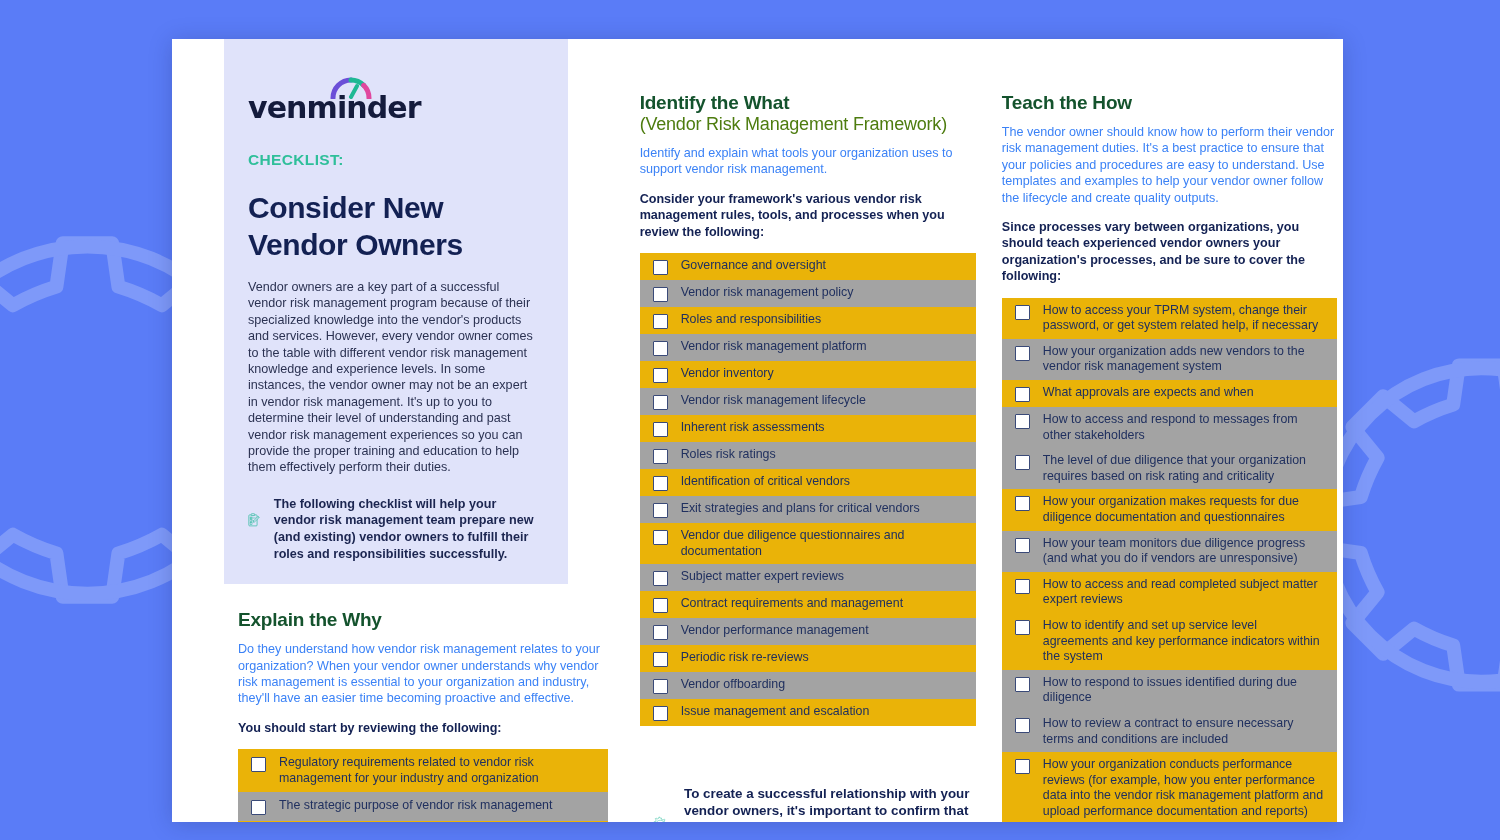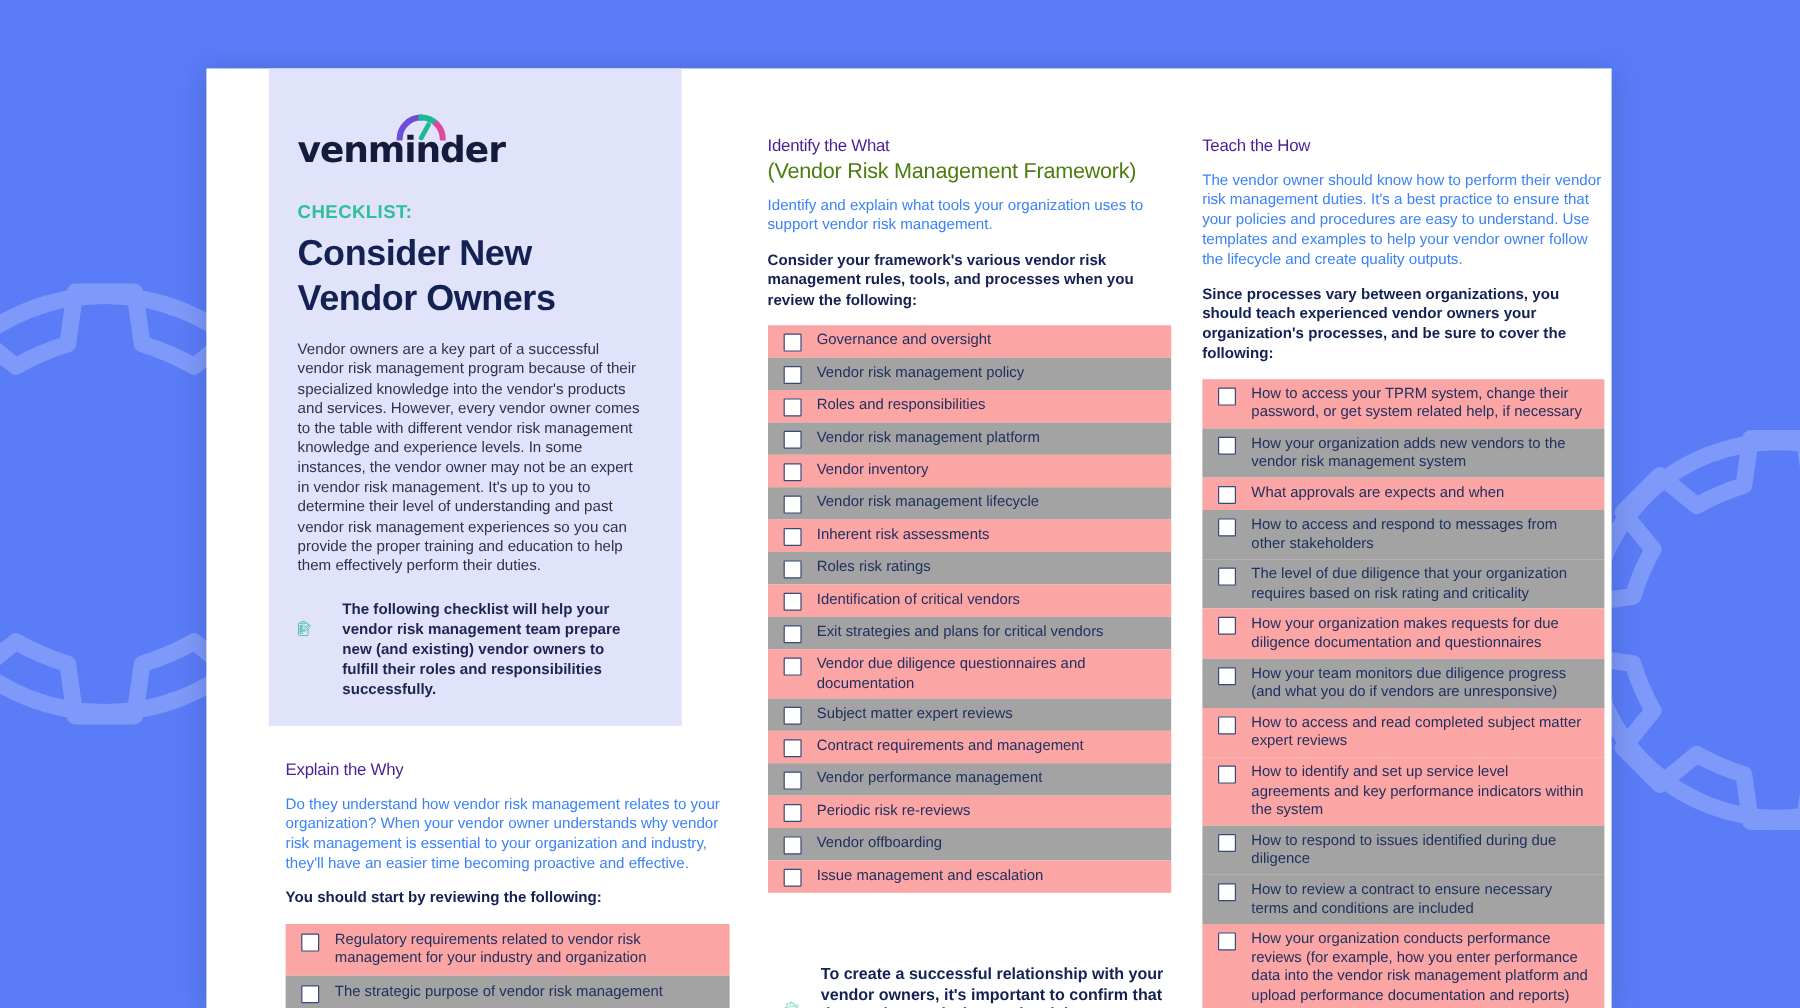--- a/index.html
+++ b/index.html
@@ -11,21 +11,21 @@
     position:relative;
   }
   
   .bg-deco{position:absolute;inset:0;overflow:hidden;pointer-events:none;}
   .bg-deco svg{position:absolute;}
   #gear-left{left:-235px;top:110px;}
   #gear-right{right:-250px;top:245px;}
 
   
   .sheet{
-    position:absolute;left:172px;top:57px;
+    position:absolute;left:172px;top:39px;
     width:1171px;height:783px;
     background:#ffffff;
     box-shadow:0 2px 22px rgba(20,30,80,.22);
     overflow:hidden;
   }
   .cols{
     position:absolute;left:0;top:0;right:0;bottom:0;
     display:flex;
   }
   .col{position:relative;}
@@ -49,57 +49,57 @@
     width:180px;
   }
   .logo-word{
     font-family:"DejaVu Sans", sans-serif;
     font-size:30px;font-weight:700;letter-spacing:-.9px;
     color:#141b3c;line-height:34px;
   }
   .logo-arc{position:absolute;left:82px;top:-14px;}
   .eyebrow{
     color:#2fbf9a;font-size:15.5px;font-weight:600;letter-spacing:.35px;
-    margin:26px 0 6px 10px;
+    margin:26px 0 20px 10px;
   }
   .hero-title{
     color:#132153;font-size:30px;line-height:37px;font-weight:700;
     letter-spacing:-.4px;margin:0 0 16px 10px;
   }
   .hero-body{
     color:#2b3252;font-size:12.6px;line-height:16.4px;
     margin:0 10px 18px 10px;
   }
   .hero-note{
-    display:flex;gap:26px;align-items:flex-start;
+    display:flex;gap:14px;align-items:flex-start;
     margin:0 8px 4px 10px;
   }
   .hero-note-text{
     color:#1b2550;font-size:12.6px;line-height:16.6px;font-weight:600;
     padding-top:2px;
   }
 
   
   .sec{padding:0 6px 0 14px;}
   .h2{
-    color:#4c1d95;font-size:14px;font-weight:400;letter-spacing:-.2px;
+    color:#14532d;font-size:19px;font-weight:700;letter-spacing:-.2px;
     margin:0 0 9px 0;line-height:24px;
   }
   .h2-sub{
     color:#4d7c0f;font-size:18px;font-weight:400;letter-spacing:-.2px;
     margin:-4px 0 9px 0;line-height:23px;
   }
   .p{color:#3b82f6;font-size:12.6px;line-height:16.4px;margin:0 0 13px 0;}
   .p-bold{color:#132153;font-size:12.6px;line-height:16.4px;font-weight:700;margin:0 0 13px 0;}
 
   
   .checklist{margin-top:3px;}
   .chk-row{
     display:flex;align-items:flex-start;gap:0;
-    background:#fca5a5;
+    background:#eab308;
     padding:6px 10px 6px 9px;
     box-sizing:border-box;
   }
   .chk-row.alt{background:#a3a3a3;}
   .chk-box{
     flex:0 0 auto;
     width:13px;height:13px;
     border:1.4px solid #3a4a78;
     background:#ffffff;
     margin:2px 13px 0 4px;

